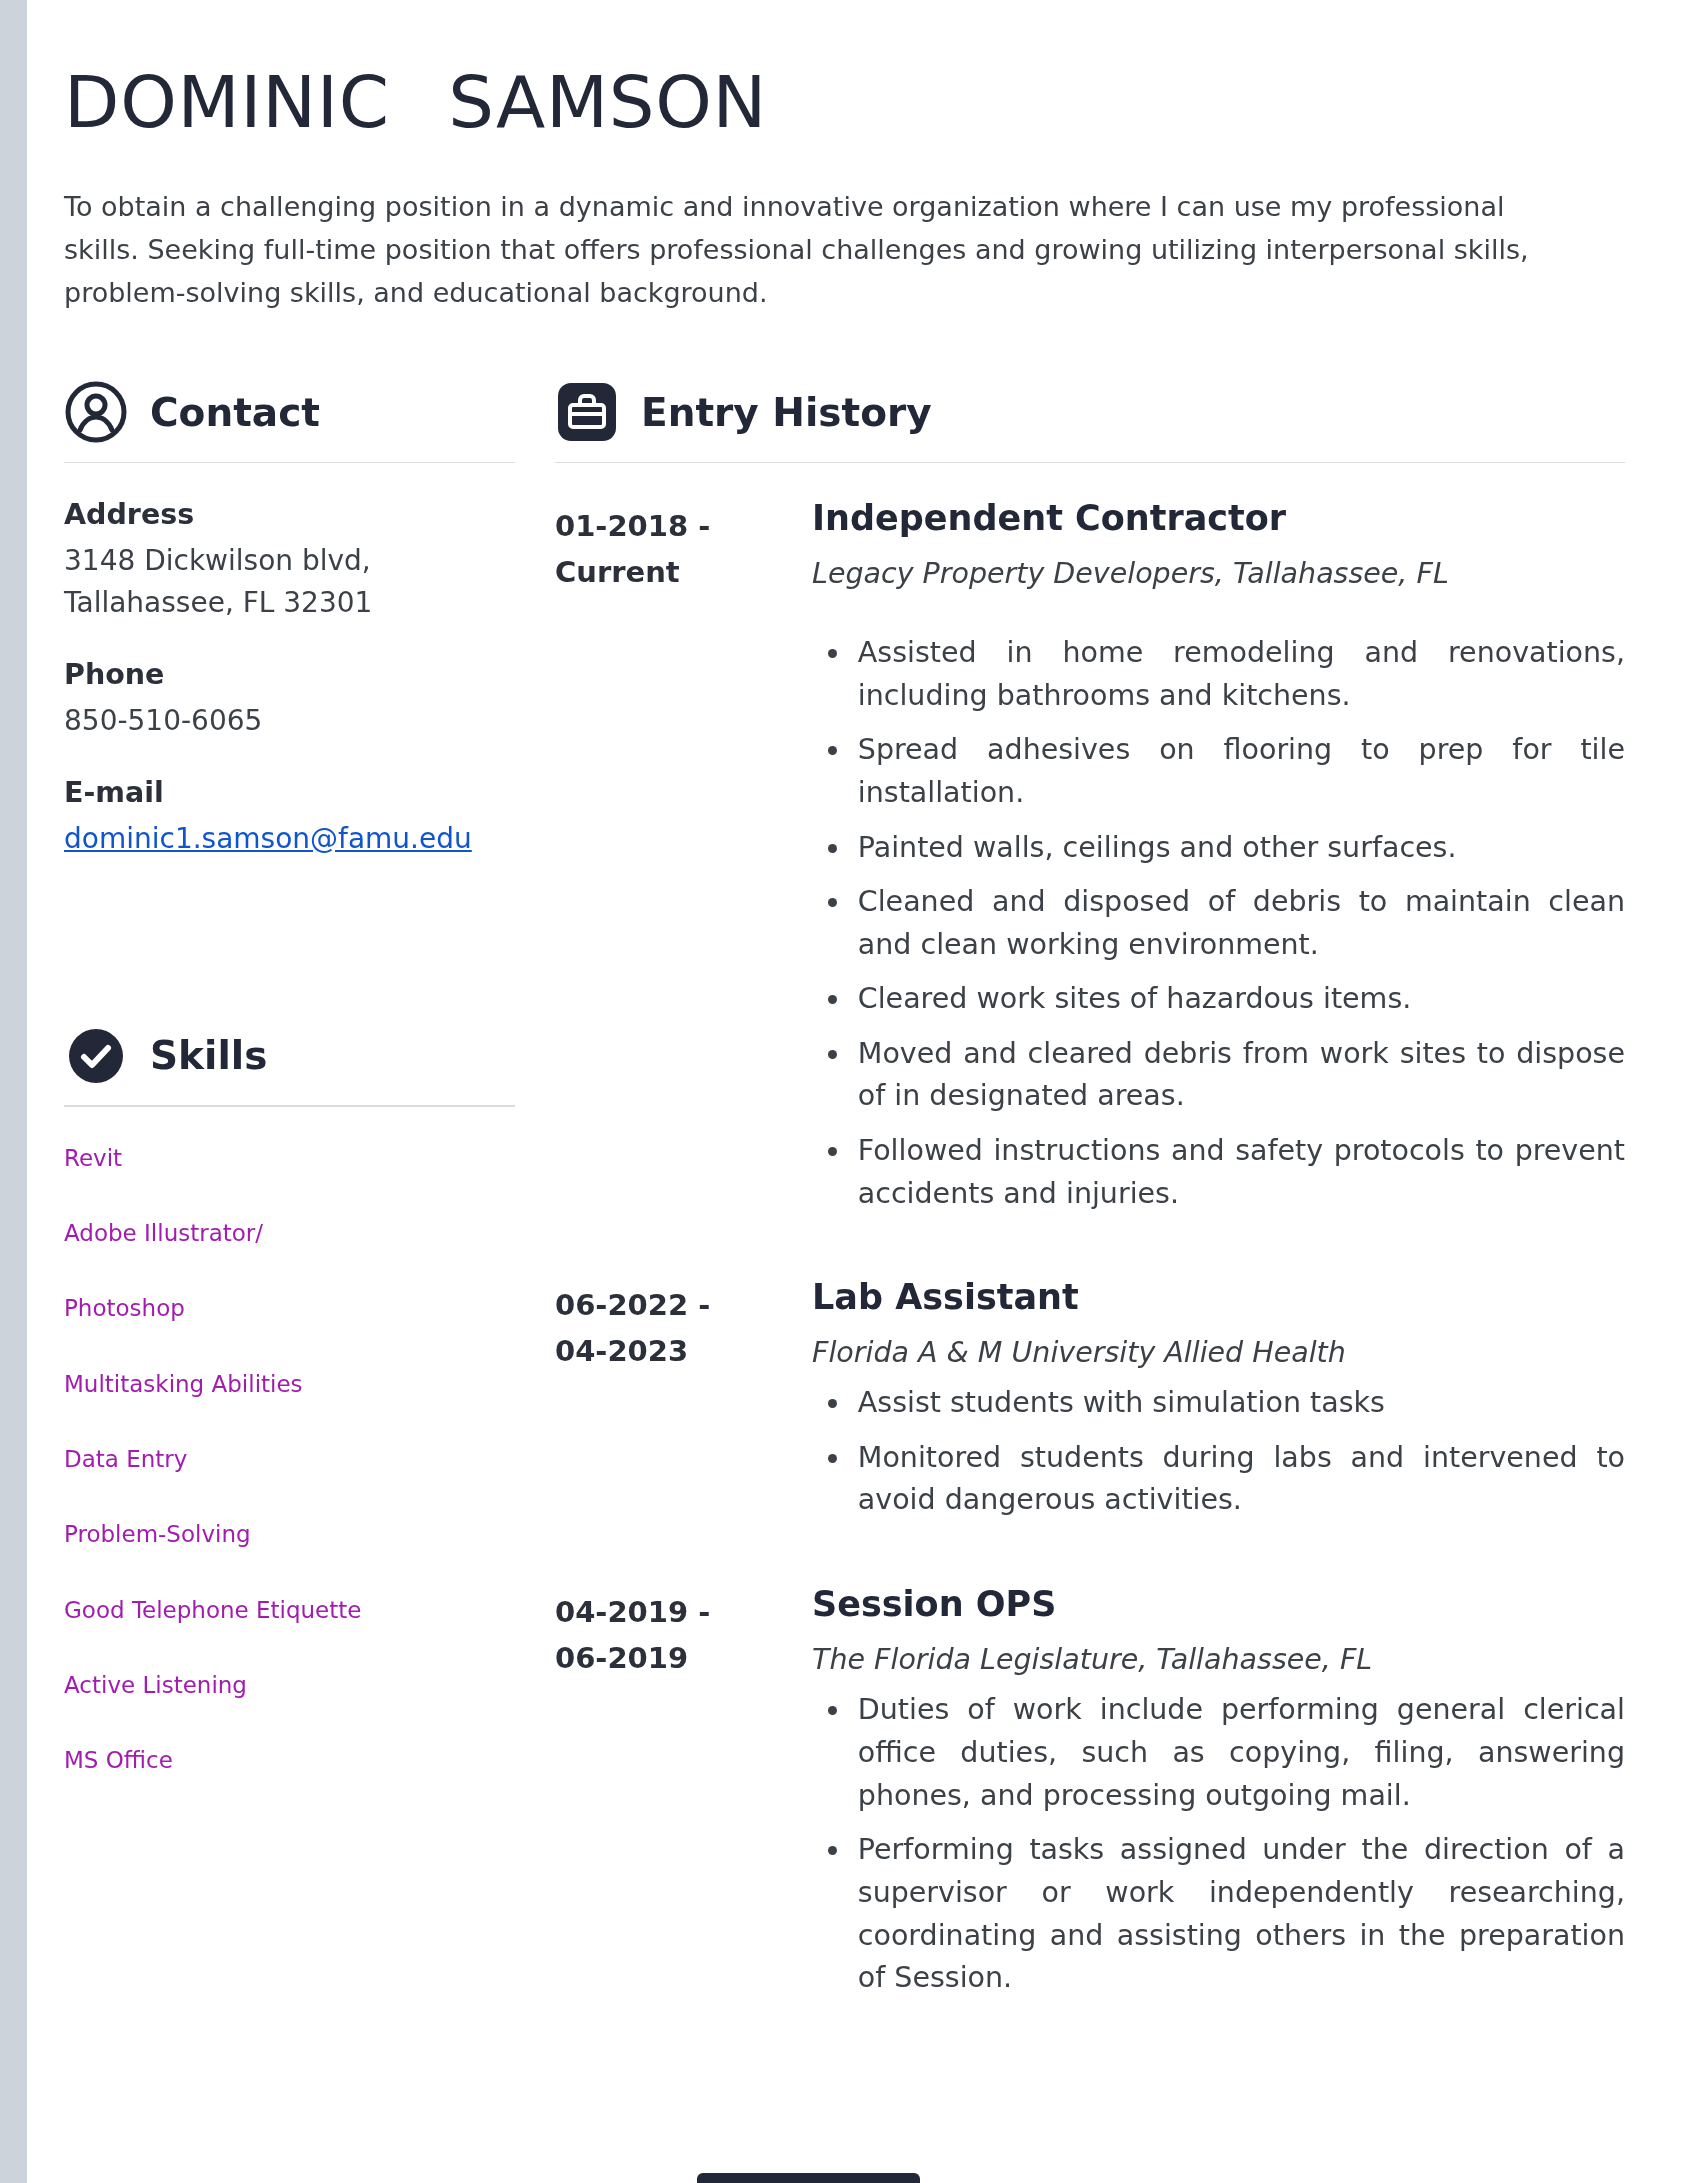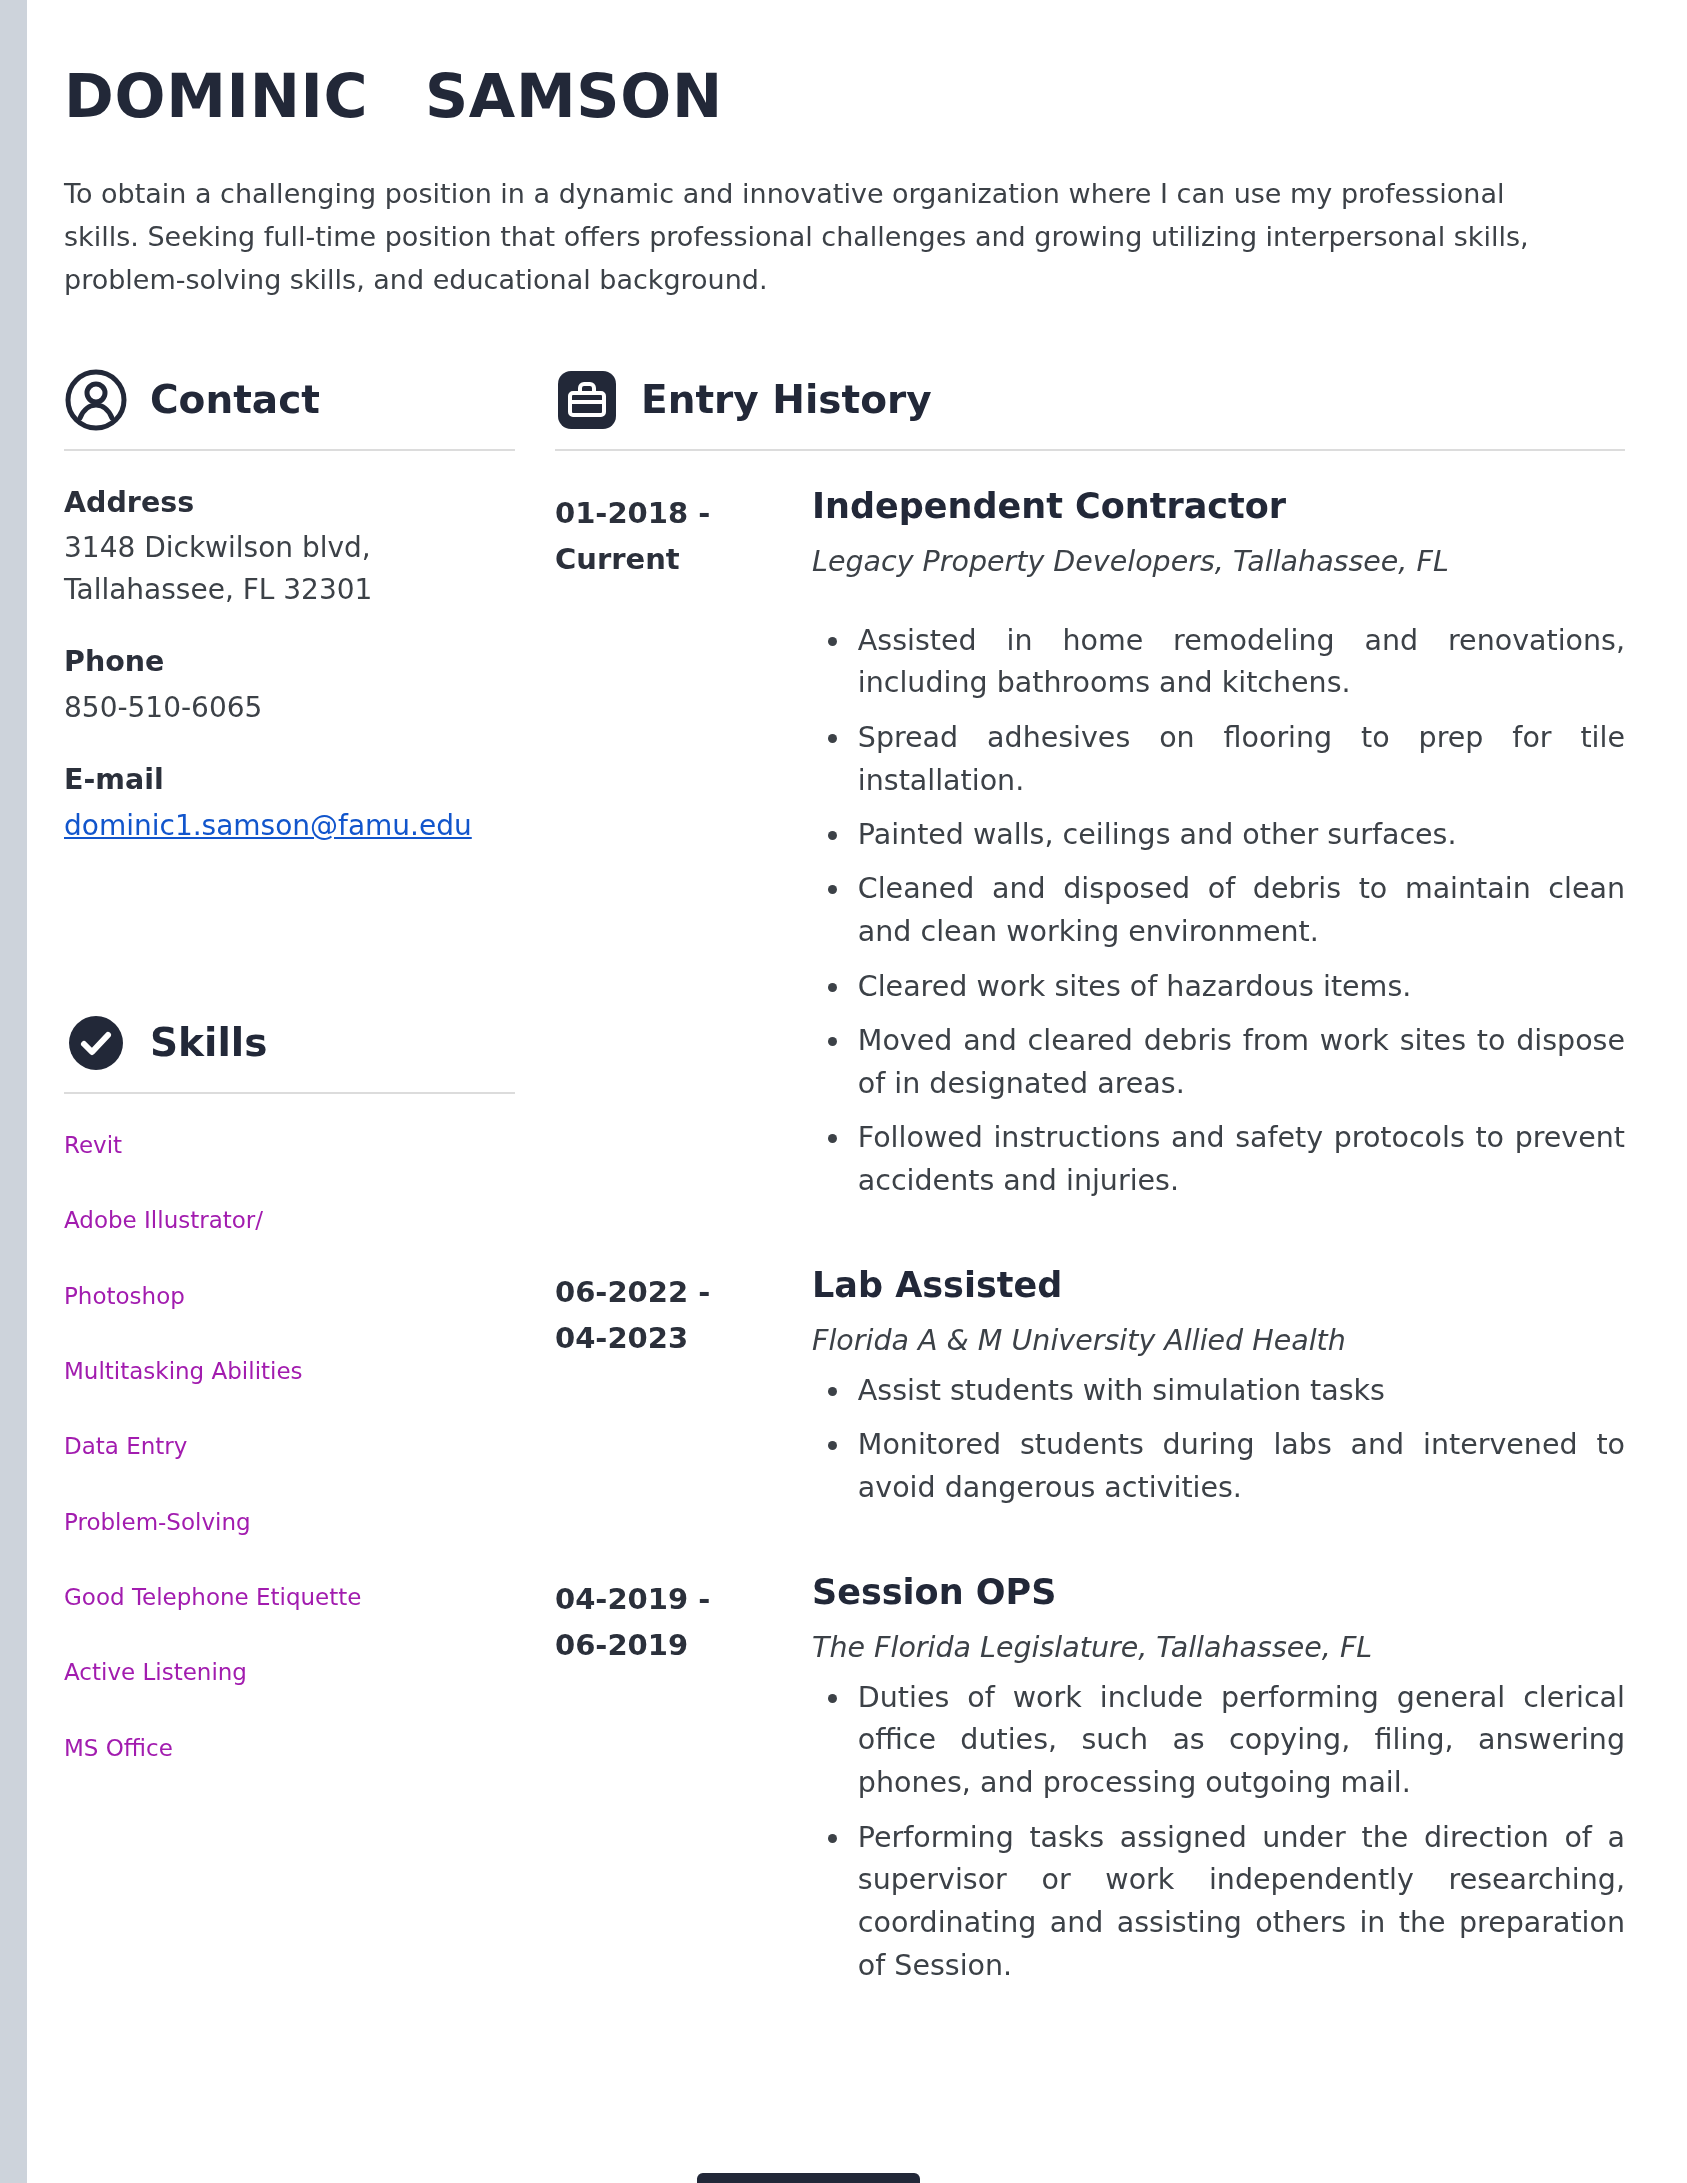--- a/index.html
+++ b/index.html
@@ -16,22 +16,22 @@
     position: absolute;
     left: 0; top: 0; bottom: 0;
     width: 27px;
     background: #cdd3db;
   }
   .page {
     padding: 36px 62px 44px 64px;
   }
   .name {
     margin: 29px 0 44px 0;
-    font-size: 60px;
-    font-weight: bold;
+    font-size: 72px;
+    font-weight: normal;
     color: #222838;
     letter-spacing: 0.7px;
     word-spacing: 35px;
     line-height: 1.05;
   }
   .objective {
     margin: 12px 0 66px 0;
     font-size: 27px;
     line-height: 1.6;
     max-width: 1503px;
@@ -257,21 +257,21 @@
           </ul>
         </div>
       </article>
 
       <article class="job">
         <div class="job-dates">
           <div>06-2022 -</div>
           <div>04-2023</div>
         </div>
         <div class="job-body">
-          <h3 class="job-title">Lab Assisted</h3>
+          <h3 class="job-title">Lab Assistant</h3>
           <div class="job-company">Florida A &amp; M University Allied Health</div>
           <ul class="bullets">
             <li>Assist students with simulation tasks</li>
             <li>Monitored students during labs and intervened to avoid dangerous activities.</li>
           </ul>
         </div>
       </article>
 
       <article class="job">
         <div class="job-dates">

